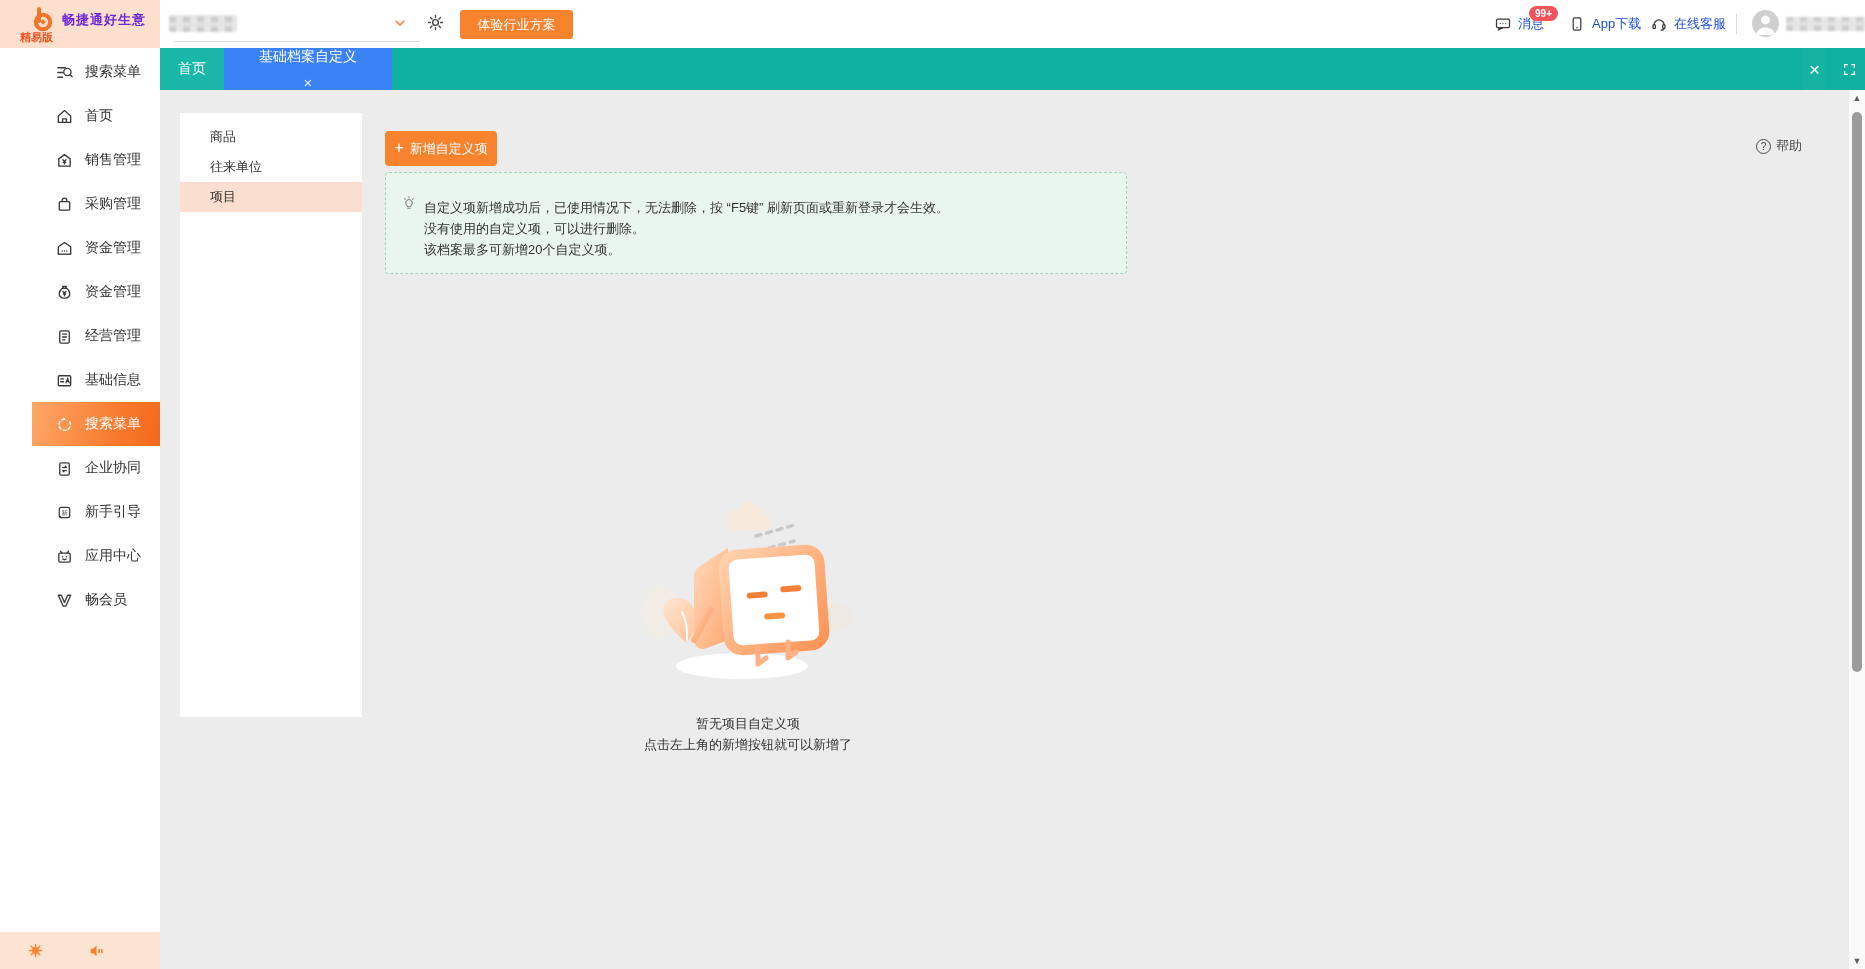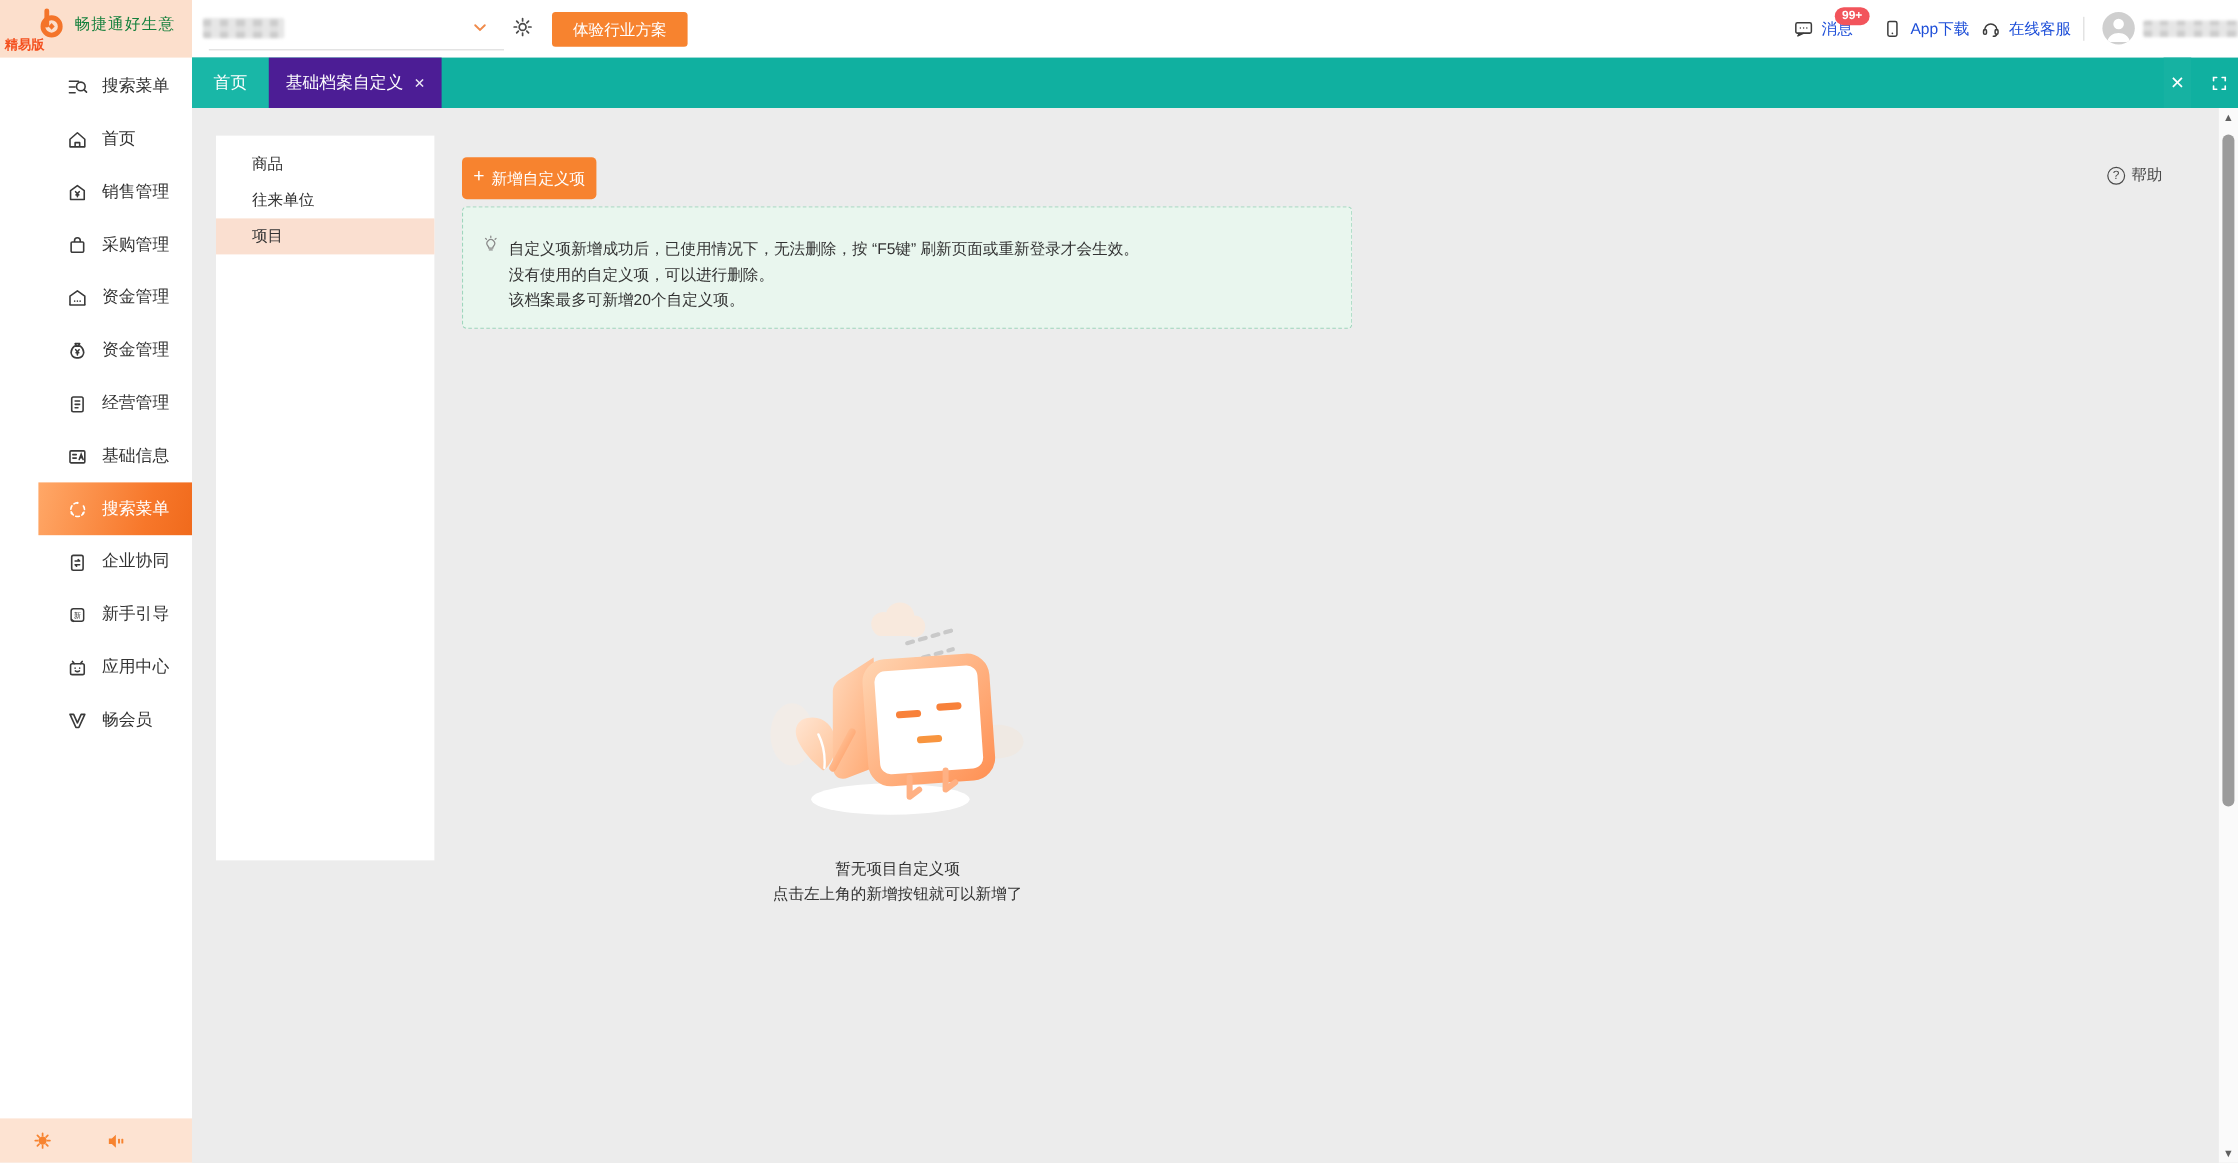--- a/index.html
+++ b/index.html
@@ -7,22 +7,22 @@
     width:1865px;height:969px;position:relative;overflow:hidden;
     font-family:"Liberation Sans","DejaVu Sans",sans-serif;
     background:#ececec;color:#333;font-size:14px;
     -webkit-font-smoothing:antialiased;
   }
   svg{display:block}
   
   .sidebar{position:absolute;left:0;top:0;width:160px;height:969px;background:#fff;z-index:5;}
   .brand{height:48px;background:#fcdfcc;position:relative;}
   .brand-mark{position:absolute;left:30px;top:6px;width:26px;height:26px;}
-  .brand-name{position:absolute;left:62px;top:11px;font-size:13px;font-weight:normal;color:#15803d;letter-spacing:1px;white-space:nowrap;}
-  .brand-edition{position:absolute;left:4px;top:30px;font-size:11px;font-weight:bold;color:#f4501e;}
+  .brand-name{position:absolute;left:62px;top:11px;font-size:13px;font-weight:bold;color:#6d28d9;letter-spacing:1px;white-space:nowrap;}
+  .brand-edition{position:absolute;left:20px;top:30px;font-size:11px;font-weight:bold;color:#f4501e;}
   .menu{position:absolute;top:50px;left:0;width:160px;}
   .menu-item{height:44px;display:flex;align-items:center;padding-left:23px;gap:11px;color:#333;cursor:pointer;margin-left:32px;}
   .menu-item .mi{width:19px;height:19px;color:#3a3a3a;flex:0 0 auto;}
   .menu-item.active{background:linear-gradient(105deg,#ffa868 0%,#f7772a 70%,#f06a1c 100%);color:#fff;}
   .menu-item.active .mi{color:#fff;}
   .sidebar-bottom{position:absolute;left:0;bottom:0;width:160px;height:37px;background:#fde3d2;display:flex;align-items:center;}
   .sidebar-bottom .sb-icon{color:#f7832f;}
   .sb-gear{margin-left:27px;}
   .sb-speaker{margin-left:44px;}
   
@@ -43,21 +43,21 @@
   .tb-ic{color:#3c3c3c;}
   .msg-badge{position:absolute;left:1369px;top:6px;min-width:29px;height:15px;background:#f2545b;border-radius:8px;
     color:#fff;font-size:10px;font-weight:bold;display:flex;align-items:center;justify-content:center;padding:0 4px;box-sizing:border-box;}
   .tb-divider{position:absolute;left:1576px;top:14px;width:1px;height:20px;background:#dddddd;}
   .avatar{position:absolute;left:1592px;top:10px;width:27px;height:27px;border-radius:50%;background:#cfcfcf;overflow:hidden;}
   .user-block{position:absolute;left:1626px;top:17px;width:80px;height:14px;}
   
   .tabbar{position:absolute;left:160px;top:48px;width:1705px;height:42px;background:#10b0a0;z-index:4;}
   .tab{position:absolute;top:0;height:42px;display:flex;align-items:center;justify-content:center;color:#fff;font-size:14px;cursor:pointer;}
   .tab-home{left:0;width:64px;background:#19b7a7;}
-  .tab-active{left:64px;width:144px;background:#4c1d95;gap:9px;}
+  .tab-active{left:64px;width:168px;background:#3b82f6;gap:9px;flex-direction:column;}
   .tab-close{font-size:15px;opacity:.9;line-height:1;}
   .tab-actions{position:absolute;right:8px;top:0;height:42px;display:flex;align-items:center;gap:16px;color:#fff;}
   .win-close{font-size:19px;cursor:pointer;line-height:1;padding:0 6px;background:#16b2a2;height:42px;display:flex;align-items:center;}
   .win-expand{cursor:pointer;}
   
   .content{position:absolute;left:160px;top:90px;width:1689px;height:879px;background:#ececec;overflow:hidden;}
   .subsidebar{position:absolute;left:20px;top:23px;width:182px;height:604px;background:#fff;padding-top:9px;box-sizing:border-box;}
   .sub-item{height:30px;line-height:30px;padding-left:30px;font-size:13px;color:#333;cursor:pointer;}
   .sub-item.active{background:#fadfd0;}
   .add-btn{position:absolute;left:225px;top:41px;width:112px;height:35px;background:#f7832f;border:none;border-radius:4px;

